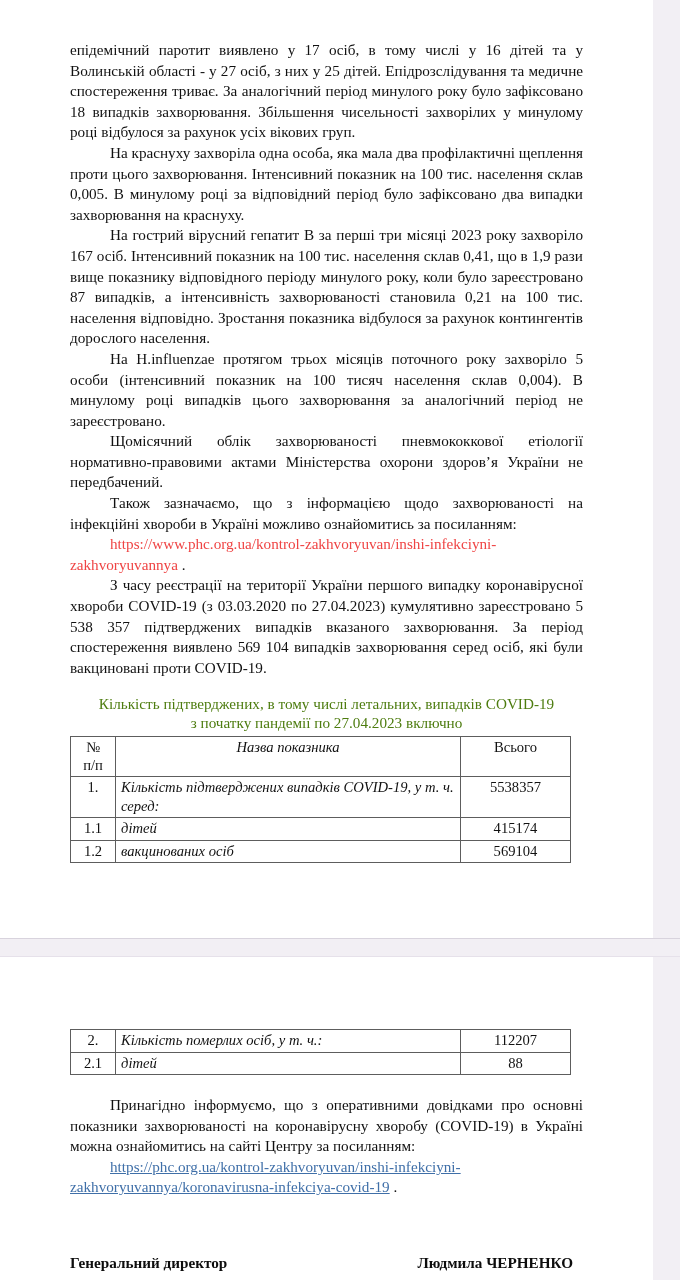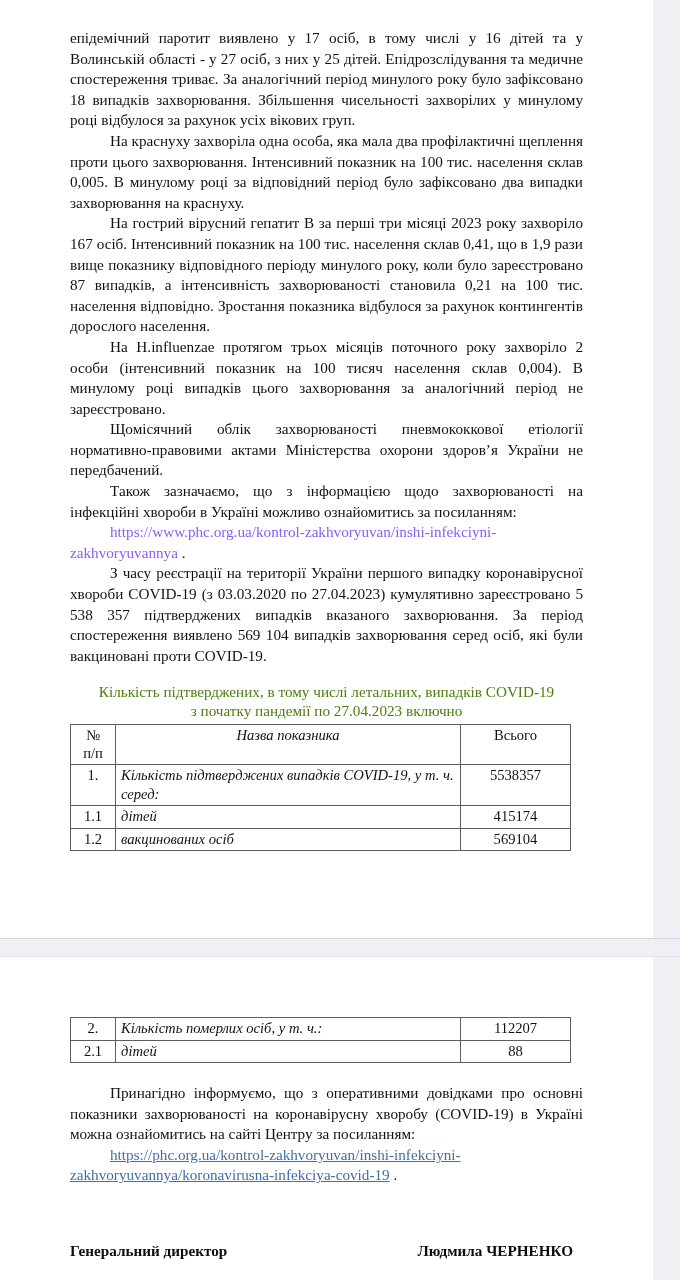--- a/index.html
+++ b/index.html
@@ -47,37 +47,37 @@
     top: 938px;
     width: 680px;
     height: 19px;
     background: #f2eff4;
     border-top: 1px solid #d8d3dd;
     border-bottom: 1px solid #e6e1ea;
   }
   .page-2 { top: 957px; height: 323px; }
 
   .page-inner {
-    padding: 0 70px 0 70px;
+    padding: 12px 70px 0 70px;
   }
 
   p.para {
     margin: 0;
     font-size: 15.2px;
     line-height: 20.6px;
     text-align: justify;
     text-indent: 40px;
     color: #111111;
     hyphens: none;
   }
 
   p.para.noindent { text-indent: 0; }
 
   .url-plain {
-    color: #8b5cf6;
+    color: #ef4444;
   }
 
   .url-link {
     color: #3f6fa8;
     text-decoration: underline;
     text-decoration-color: #3f6fa8;
   }
 
   
   .tbl-caption {
@@ -142,21 +142,21 @@
   <div class="page page-1">
     <div class="page-inner">
       <div class="sp-28"></div>
 
       <p class="para noindent">епідемічний паротит виявлено у 17 осіб, в тому числі у 16 дітей та у Волинській області - у 27 осіб, з них у 25 дітей. Епідрозслідування та медичне спостереження триває.  За аналогічний період минулого року було зафіксовано 18 випадків захворювання. Збільшення чисельності захворілих у минулому році відбулося за рахунок усіх вікових груп.</p>
 
       <p class="para">На краснуху захворіла одна особа, яка мала два профілактичні щеплення проти цього захворювання. Інтенсивний показник на 100 тис. населення склав 0,005. В минулому році за відповідний період було зафіксовано два випадки захворювання на краснуху.</p>
 
       <p class="para">На гострий вірусний гепатит В за перші три місяці 2023 року захворіло 167 осіб. Інтенсивний показник на 100 тис. населення склав 0,41, що в 1,9 рази вище показнику відповідного періоду минулого року, коли було зареєстровано 87 випадків, а інтенсивність захворюваності становила 0,21 на 100 тис. населення відповідно. Зростання показника відбулося за рахунок контингентів дорослого населення.</p>
 
-      <p class="para">На H.influenzae протягом трьох місяців поточного року захворіло 2 особи (інтенсивний показник на 100 тисяч населення склав 0,004). В минулому році випадків цього захворювання за аналогічний період не зареєстровано.</p>
+      <p class="para">На H.influenzae протягом трьох місяців поточного року захворіло 5 особи (інтенсивний показник на 100 тисяч населення склав 0,004). В минулому році випадків цього захворювання за аналогічний період не зареєстровано.</p>
 
       <p class="para">Щомісячний облік захворюваності пневмококкової етіології нормативно-правовими актами Міністерства охорони здоров’я України не передбачений.</p>
 
       <p class="para">Також зазначаємо, що з інформацією щодо захворюваності на інфекційні хвороби в Україні можливо ознайомитись за посиланням:</p>
 
       <p class="para"><span class="url-plain">https://www.phc.org.ua/kontrol-zakhvoryuvan/inshi-infekciyni-zakhvoryuvannya</span><span> .</span></p>
 
       <p class="para">З часу реєстрації на території України першого випадку коронавірусної хвороби COVID-19 (з 03.03.2020 по 27.04.2023) кумулятивно зареєстровано 5 538 357 підтверджених випадків вказаного захворювання. За період спостереження виявлено 569 104 випадків захворювання серед осіб, які були вакциновані проти COVID-19.</p>
 
 

